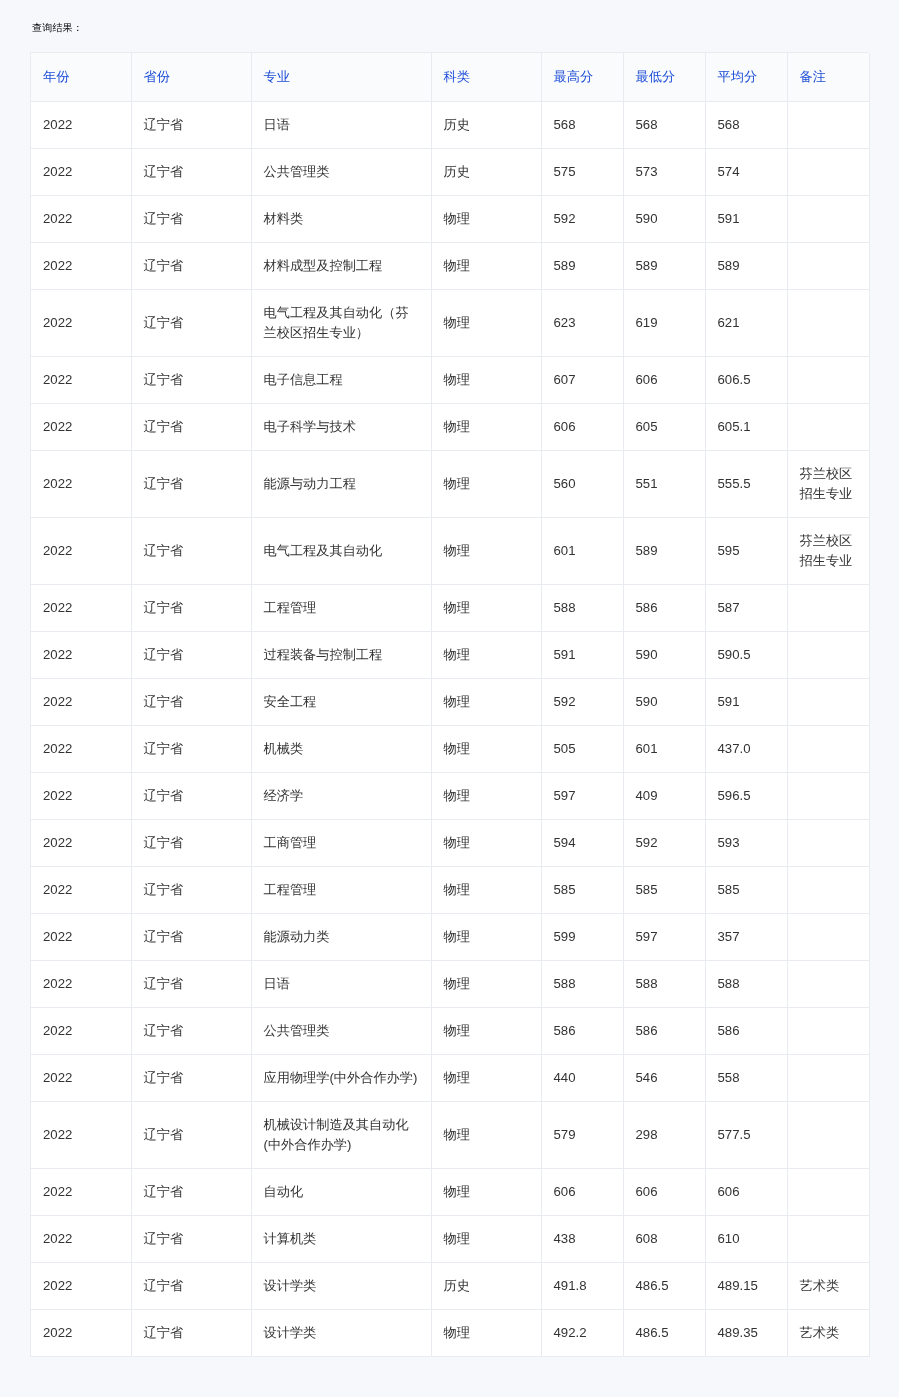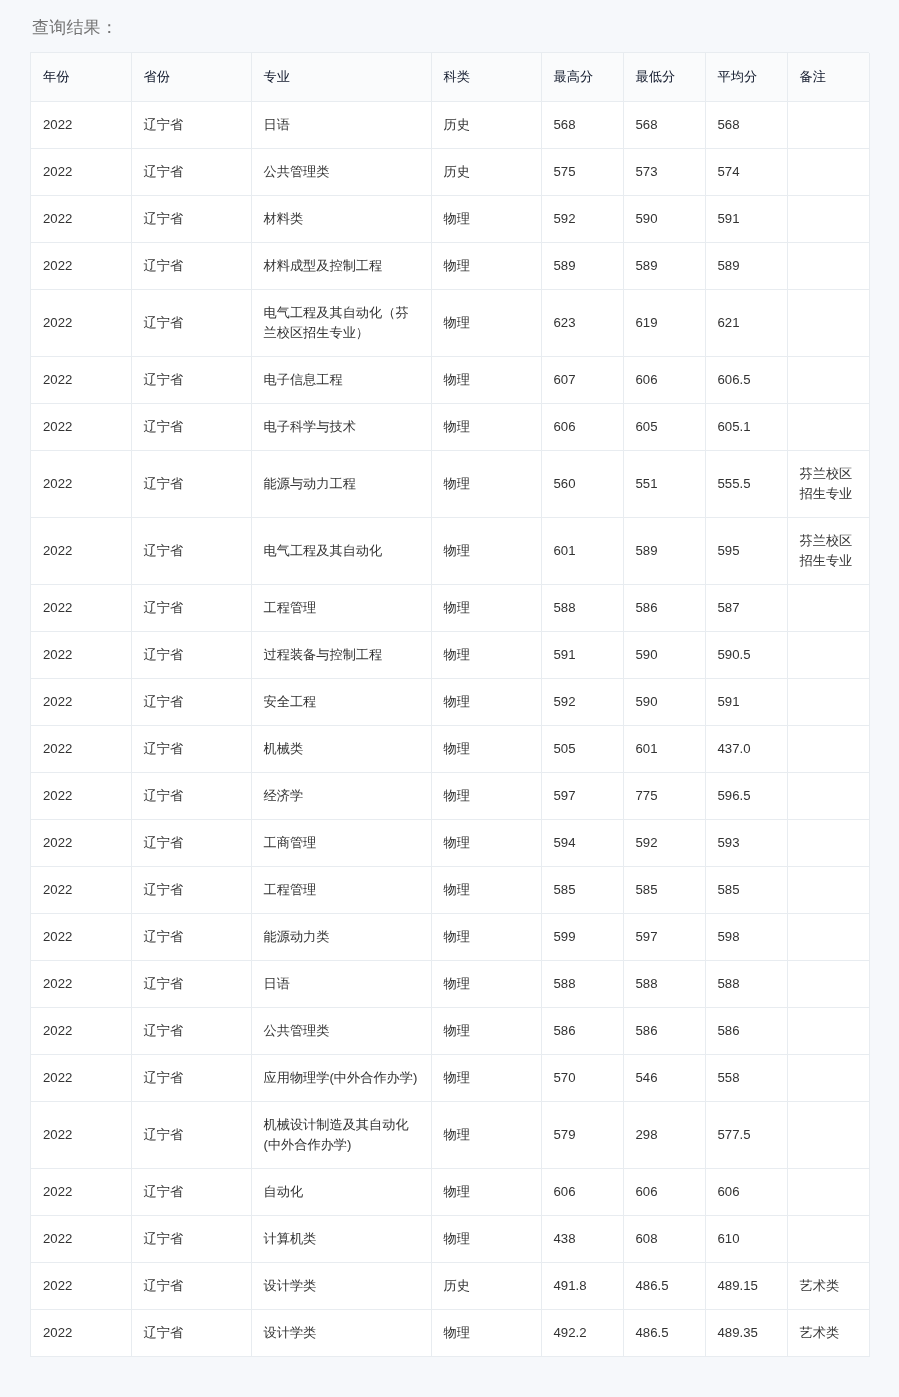--- a/index.html
+++ b/index.html
@@ -12,22 +12,22 @@
     font-family: "Liberation Sans", "DejaVu Sans", sans-serif;
     color: #333333;
     -webkit-font-smoothing: antialiased;
   }
   .page {
     width: 899px;
     box-sizing: border-box;
     padding: 18px 30px 20px 30px;
   }
   .result-title {
-    font-size: 17px;
-    color: #737373;
+    font-size: 10px;
+    color: #000000;
     line-height: 20px;
     margin: 0 0 14px 2px;
     letter-spacing: 0.2px;
   }
   .table-wrap {
     background: #ffffff;
     border: 1px solid #e8ecf0;
     border-bottom: none;
     border-right: none;
     box-sizing: border-box;
@@ -46,21 +46,21 @@
     font-size: 13.2px;
     line-height: 20px;
     text-align: left;
     vertical-align: middle;
     color: #333333;
     font-weight: normal;
     word-break: break-word;
   }
   table.result-table thead th {
     background: #fafbfc;
-    color: #0f172a;
+    color: #1d4ed8;
     font-weight: normal;
     padding-top: 14px;
     padding-bottom: 14px;
   }
   table.result-table tbody tr td {
     background: #ffffff;
   }
   
   col.c0 { width: 100px; }
   col.c1 { width: 120px; }
@@ -231,21 +231,21 @@
             <td>601</td>
             <td>437.0</td>
             <td></td>
           </tr>
           <tr>
             <td>2022</td>
             <td>辽宁省</td>
             <td>经济学</td>
             <td>物理</td>
             <td>597</td>
-            <td>775</td>
+            <td>409</td>
             <td>596.5</td>
             <td></td>
           </tr>
           <tr>
             <td>2022</td>
             <td>辽宁省</td>
             <td>工商管理</td>
             <td>物理</td>
             <td>594</td>
             <td>592</td>
@@ -262,21 +262,21 @@
             <td>585</td>
             <td></td>
           </tr>
           <tr>
             <td>2022</td>
             <td>辽宁省</td>
             <td>能源动力类</td>
             <td>物理</td>
             <td>599</td>
             <td>597</td>
-            <td>598</td>
+            <td>357</td>
             <td></td>
           </tr>
           <tr>
             <td>2022</td>
             <td>辽宁省</td>
             <td>日语</td>
             <td>物理</td>
             <td>588</td>
             <td>588</td>
             <td>588</td>
@@ -290,21 +290,21 @@
             <td>586</td>
             <td>586</td>
             <td>586</td>
             <td></td>
           </tr>
           <tr>
             <td>2022</td>
             <td>辽宁省</td>
             <td>应用物理学(中外合作办学)</td>
             <td>物理</td>
-            <td>570</td>
+            <td>440</td>
             <td>546</td>
             <td>558</td>
             <td></td>
           </tr>
           <tr>
             <td>2022</td>
             <td>辽宁省</td>
             <td>机械设计制造及其自动化(中外合作办学)</td>
             <td>物理</td>
             <td>579</td>

